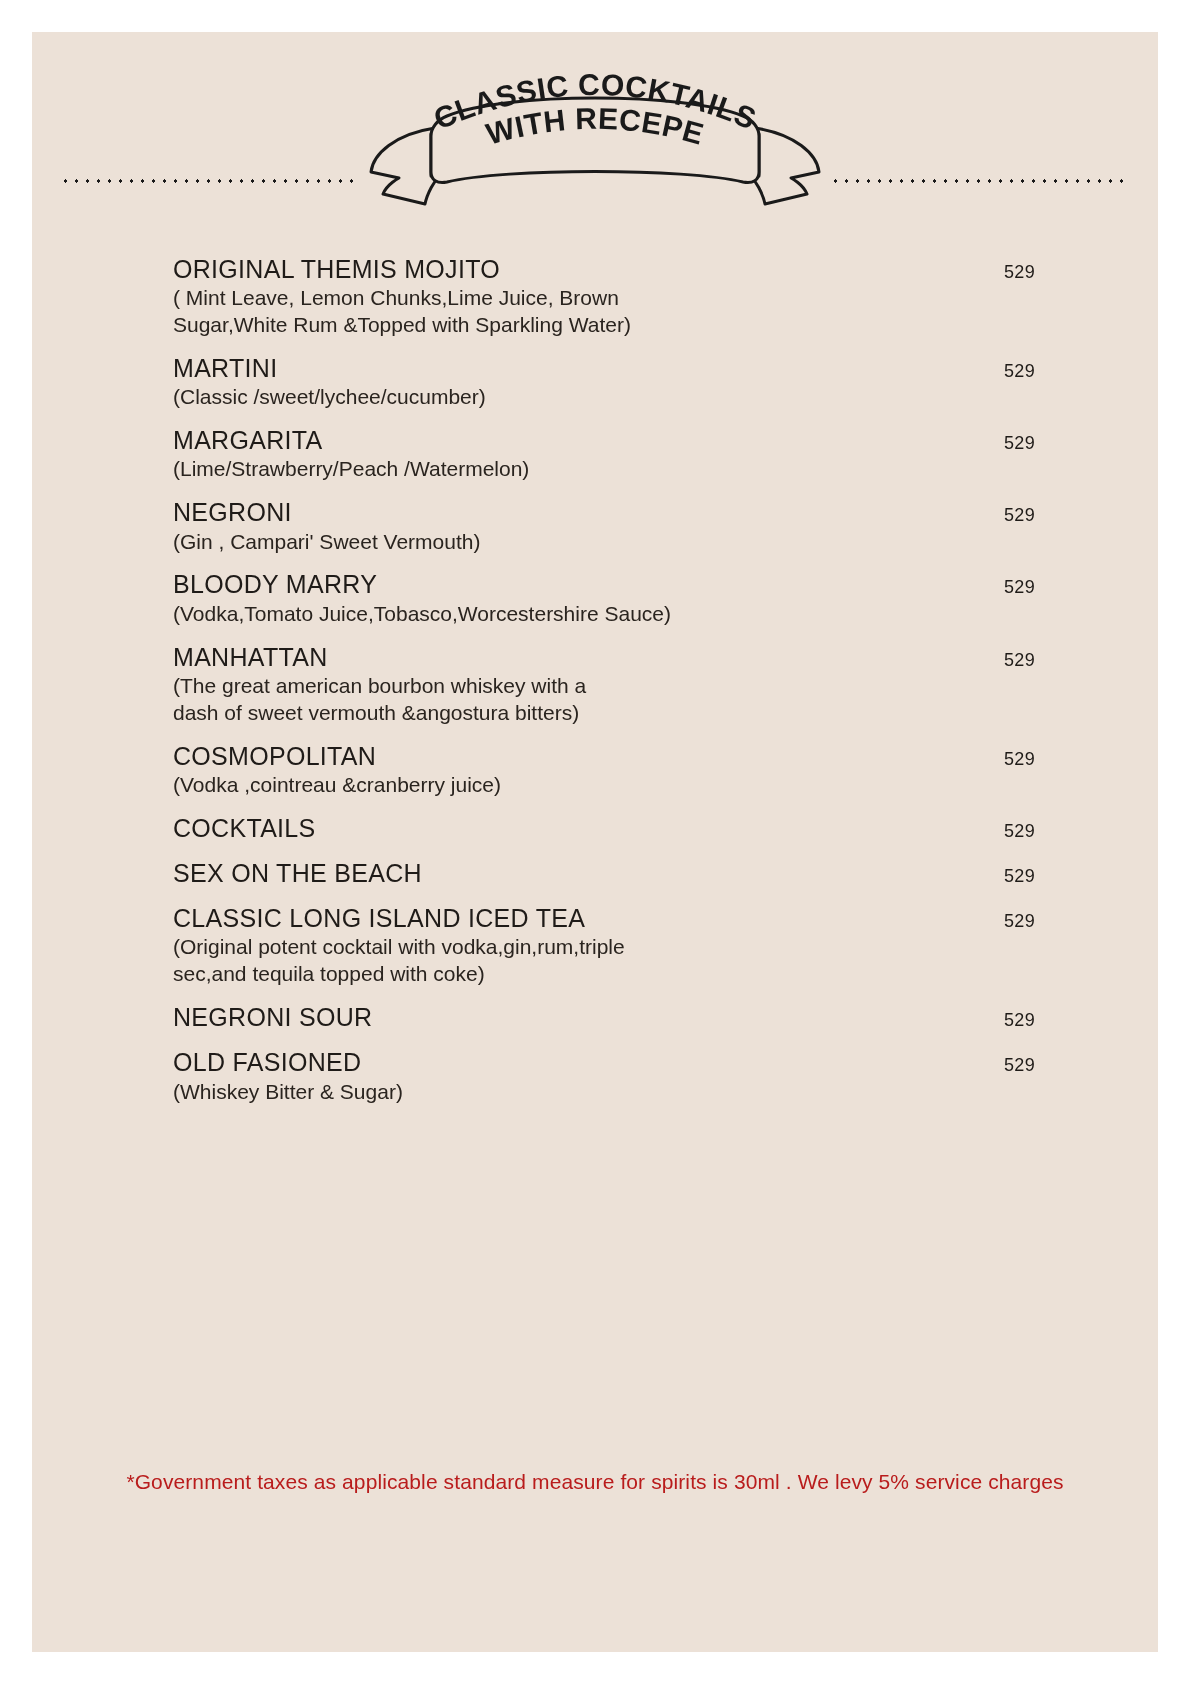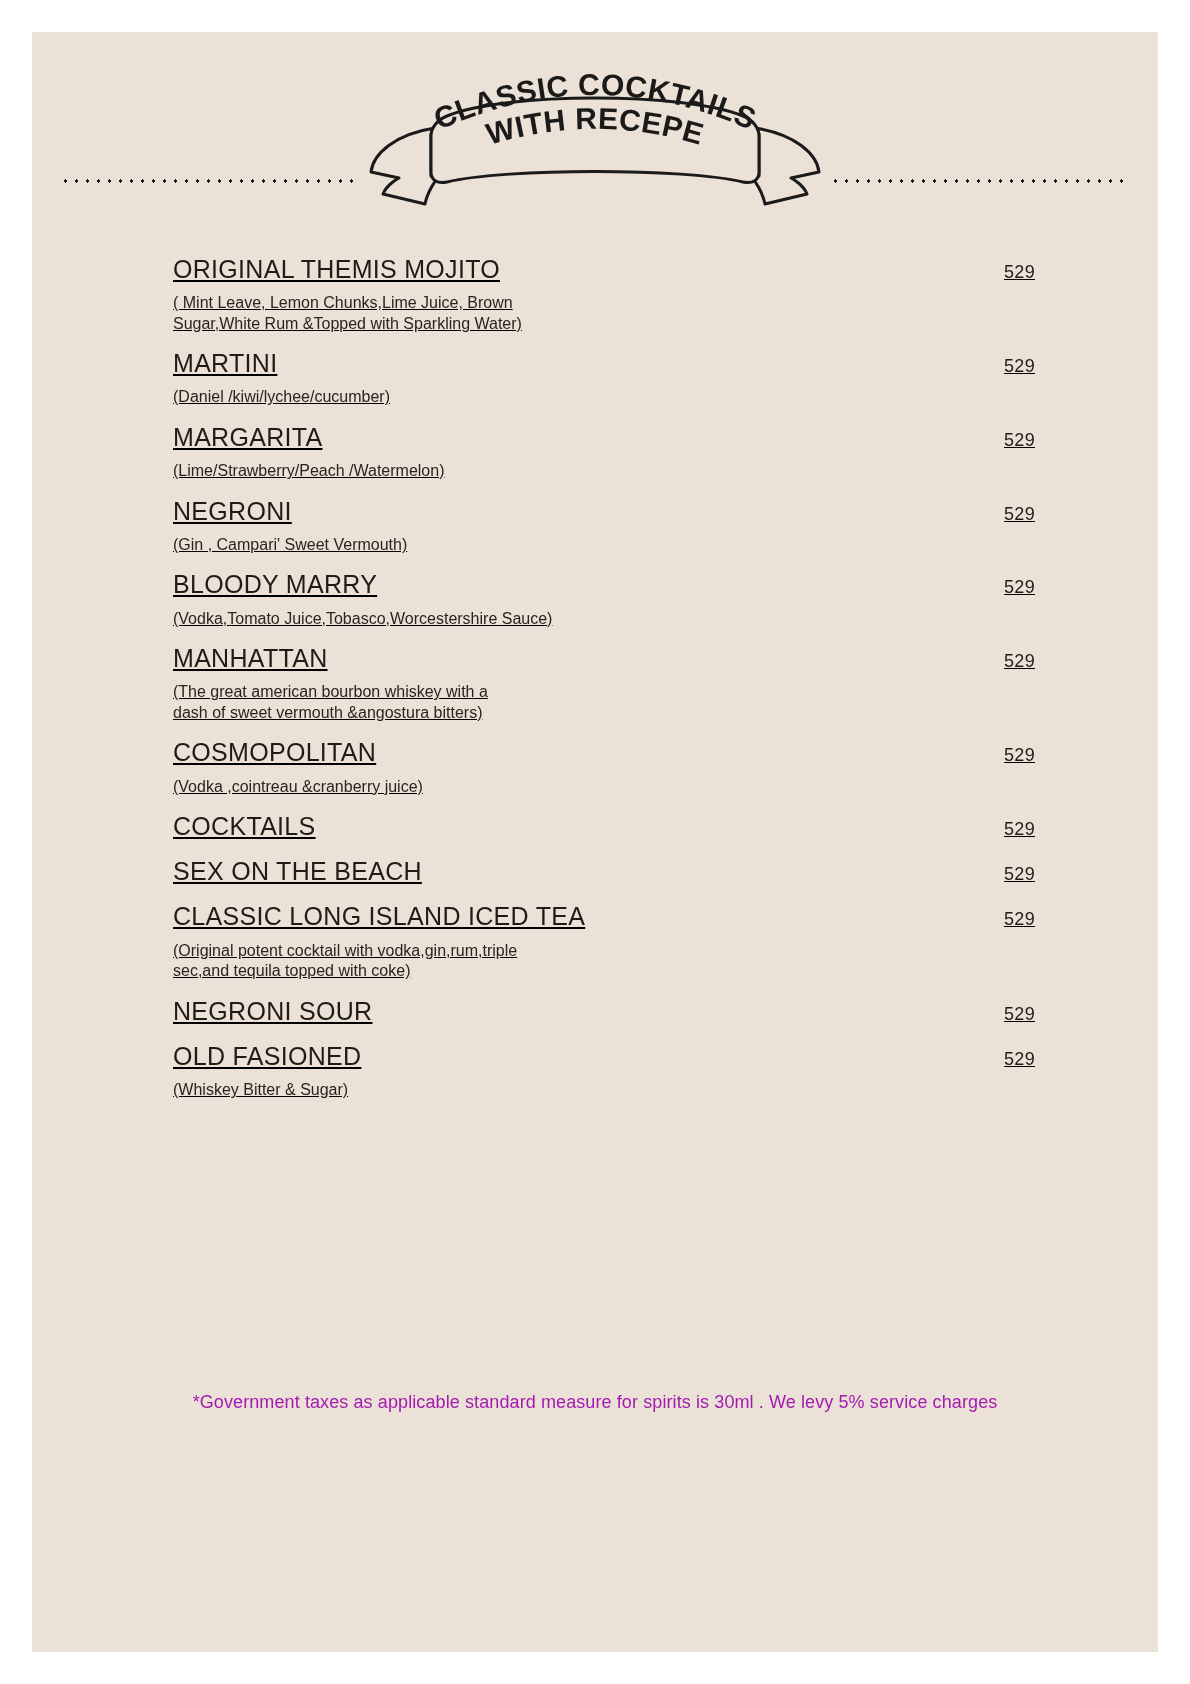--- a/index.html
+++ b/index.html
@@ -76,21 +76,20 @@
 
   
   .menu {
     position: absolute;
     left: 141px;
     top: 222px;
     width: 880px;
   }
   .menu-item {
     margin-bottom: 14px;
-    text-decoration: underline;
   }
   .item-head {
     display: flex;
     align-items: baseline;
     justify-content: space-between;
   }
   .item-name {
     font-size: 25px;
     font-weight: 400;
     color: #1f1b18;
@@ -101,37 +100,37 @@
   .item-price {
     font-size: 18px;
     font-weight: 400;
     color: #1f1b18;
     letter-spacing: 0.3px;
     min-width: 70px;
     text-align: right;
     padding-right: 18px;
   }
   .item-desc {
-    font-size: 16px;
+    font-size: 21px;
     color: #2a241f;
     line-height: 1.28;
-    margin-top: 8px;
+    margin-top: 0;
     max-width: 760px;
     white-space: pre-line;
   }
 
   
   .footer {
     position: absolute;
     left: 0;
     right: 0;
-    top: 1360px;
+    top: 1438px;
     text-align: center;
-    font-size: 18px;
-    color: #a21caf;
+    font-size: 21px;
+    color: #b91c1c;
     letter-spacing: 0.1px;
   }
 </style>
 </head>
 <body>
 
 <div class="page">
 
   <div class="header">
 
@@ -191,21 +190,21 @@
       </div>
       <div class="item-desc">( Mint Leave, Lemon Chunks,Lime Juice, Brown
 Sugar,White Rum &amp;Topped with Sparkling Water)</div>
     </div>
 
     <div class="menu-item">
       <div class="item-head">
         <div class="item-name">MARTINI</div>
         <div class="item-price">529</div>
       </div>
-      <div class="item-desc">(Daniel /kiwi/lychee/cucumber)</div>
+      <div class="item-desc">(Classic /sweet/lychee/cucumber)</div>
     </div>
 
     <div class="menu-item">
       <div class="item-head">
         <div class="item-name">MARGARITA</div>
         <div class="item-price">529</div>
       </div>
       <div class="item-desc">(Lime/Strawberry/Peach /Watermelon)</div>
     </div>
 

